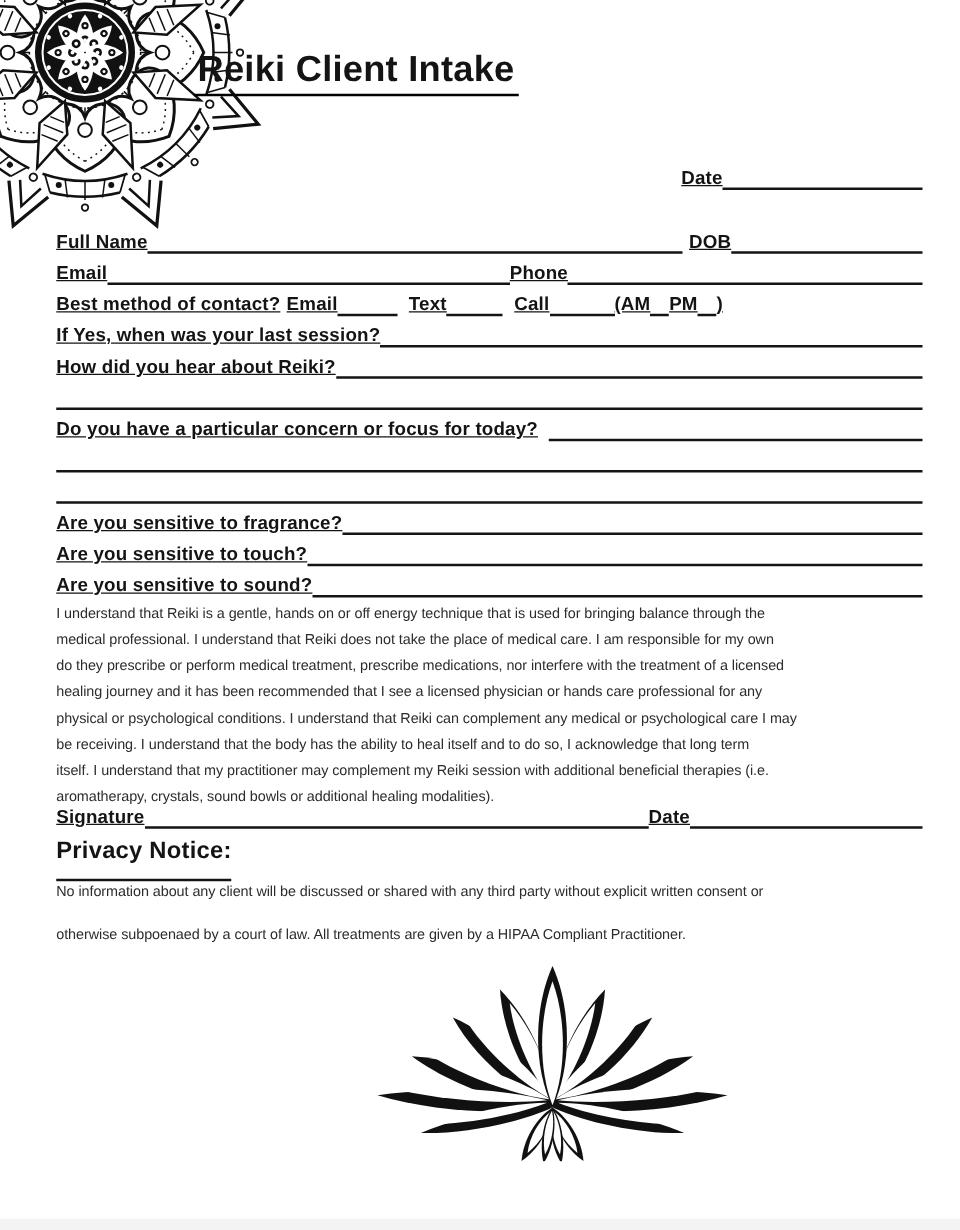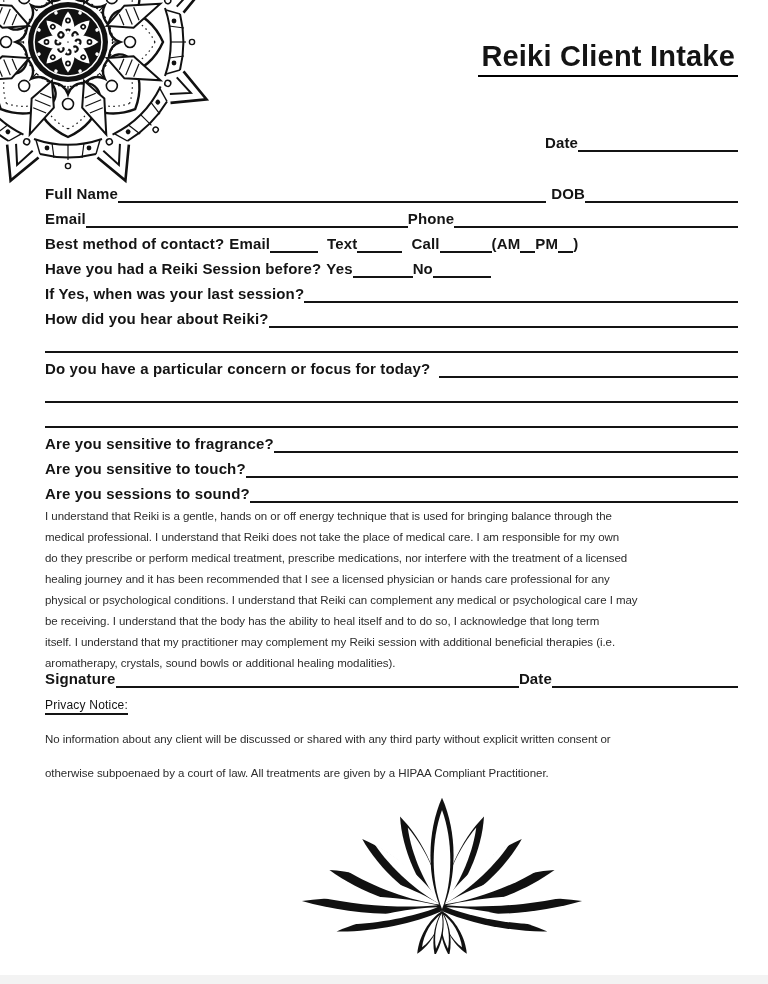--- a/index.html
+++ b/index.html
@@ -4,44 +4,44 @@
 <style>
   html,body{margin:0;padding:0;background:#fff;}
   .page{position:relative;width:768px;height:984px;background:#ffffff;overflow:hidden;
         font-family:"Liberation Sans", sans-serif;color:#141414;}
   .content{position:relative;padding:0 30px 0 45px;}
 
   
   .mandala{position:absolute;left:-82px;top:-108px;width:300px;height:300px;}
 
   
-  .title-row{margin-top:40px;text-align:right;padding-left:110px;height:42px;}
+  .title-row{margin-top:40px;text-align:left;padding-left:110px;height:42px;}
   .title{display:inline-block;font-size:29px;font-weight:bold;letter-spacing:.2px;
          border-bottom:2.5px solid #000;padding:0 3px 2px 3px;}
 
   
   .row{display:flex;align-items:flex-end;height:25px;font-weight:bold;font-size:15px;
        letter-spacing:.15px;white-space:nowrap;color:#141414;}
-  .lbl{line-height:19px;}
+  .lbl{line-height:19px;text-decoration:underline;}
   .fill{flex:1 1 auto;border-bottom:2.2px solid #141414;height:16px;}
   .fillw{flex:0 0 auto;border-bottom:2.2px solid #141414;height:16px;}
   .blank{display:inline-block;border-bottom:2.2px solid #141414;height:14px;}
   .g4{flex:0 0 5px;} .g8{flex:0 0 9px;}
 
   #row-date{margin-top:45px;margin-left:500px;}
   #row-name{margin-top:26px;}
 
   
   .para{margin-top:3px;font-size:11.5px;letter-spacing:-.05px;color:#2c2c2c;}
   .para .pline{height:21px;line-height:21px;white-space:nowrap;}
 
   #row-signature{margin-top:-4px;height:18px;}
   .privacy-heading-row{margin-top:7px;height:22px;}
-  .privacy-heading{display:inline-block;font-size:12px;font-weight:normal;letter-spacing:.2px;
-                   border-bottom:2.5px solid #141414;padding-bottom:1px;}
+  .privacy-heading{display:inline-block;font-size:19px;font-weight:bold;letter-spacing:.2px;
+                   border-bottom:2.5px solid #141414;padding-bottom:11px;}
   .privacy-para{margin-top:3px;font-size:11.5px;letter-spacing:-.05px;color:#2c2c2c;}
   .privacy-para .pline{height:23px;line-height:23px;white-space:nowrap;margin-top:11px;}
 
   .lotus-wrap{margin-top:11px;margin-left:235px;width:324px;height:158px;}
   .bottom-strip{position:absolute;left:0;bottom:0;width:768px;height:9px;background:#f3f3f3;}
 </style>
 </head>
 <body>
 
 <div class="page">
@@ -172,28 +172,20 @@
       <span class="g8"></span>
       <span class="lbl">Call</span>
       <span class="blank" style="width:52px;"></span>
       <span class="lbl">(AM</span>
       <span class="blank" style="width:15px;"></span>
       <span class="lbl">PM</span>
       <span class="blank" style="width:15px;"></span>
       <span class="lbl">)</span>
     </div>
 
-    <div class="row">
-      <span class="lbl">Have you had a Reiki Session before?</span>
-      <span class="g4"></span>
-      <span class="lbl">Yes</span>
-      <span class="blank" style="width:60px;"></span>
-      <span class="lbl">No</span>
-      <span class="blank" style="width:58px;"></span>
-    </div>
 
     <div class="row">
       <span class="lbl">If Yes, when was your last session?</span>
       <span class="fill"></span>
     </div>
 
     <div class="row">
       <span class="lbl">How did you hear about Reiki?</span>
       <span class="fill"></span>
     </div>
@@ -220,21 +212,21 @@
       <span class="lbl">Are you sensitive to fragrance?</span>
       <span class="fill"></span>
     </div>
 
     <div class="row">
       <span class="lbl">Are you sensitive to touch?</span>
       <span class="fill"></span>
     </div>
 
     <div class="row">
-      <span class="lbl">Are you sessions to sound?</span>
+      <span class="lbl">Are you sensitive to sound?</span>
       <span class="fill"></span>
     </div>
 
     <div class="para">
       <div class="pline">I understand that Reiki is a gentle, hands on or off energy technique that is used for bringing balance through the</div>
       <div class="pline">medical professional. I understand that Reiki does not take the place of medical care. I am responsible for my own</div>
       <div class="pline">do they prescribe or perform medical treatment, prescribe medications, nor interfere with the treatment of a licensed</div>
       <div class="pline">healing journey and it has been recommended that I see a licensed physician or hands care professional for any</div>
       <div class="pline">physical or psychological conditions. I understand that Reiki can complement any medical or psychological care I may</div>
       <div class="pline">be receiving. I understand that the body has the ability to heal itself and to do so, I acknowledge that long term</div>

